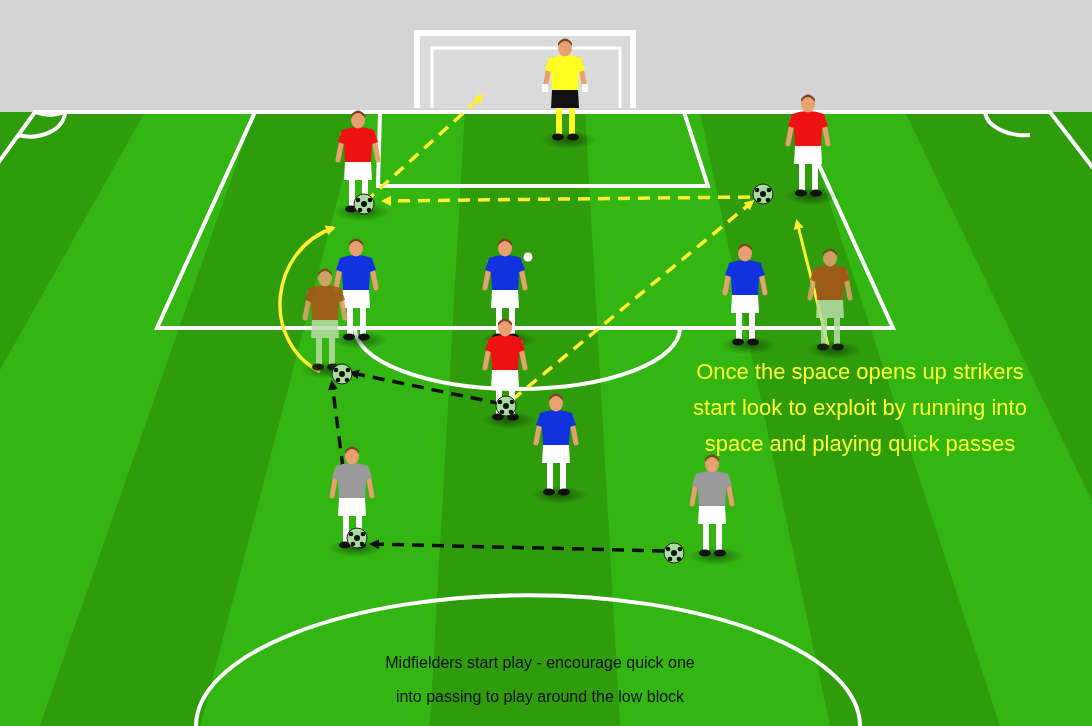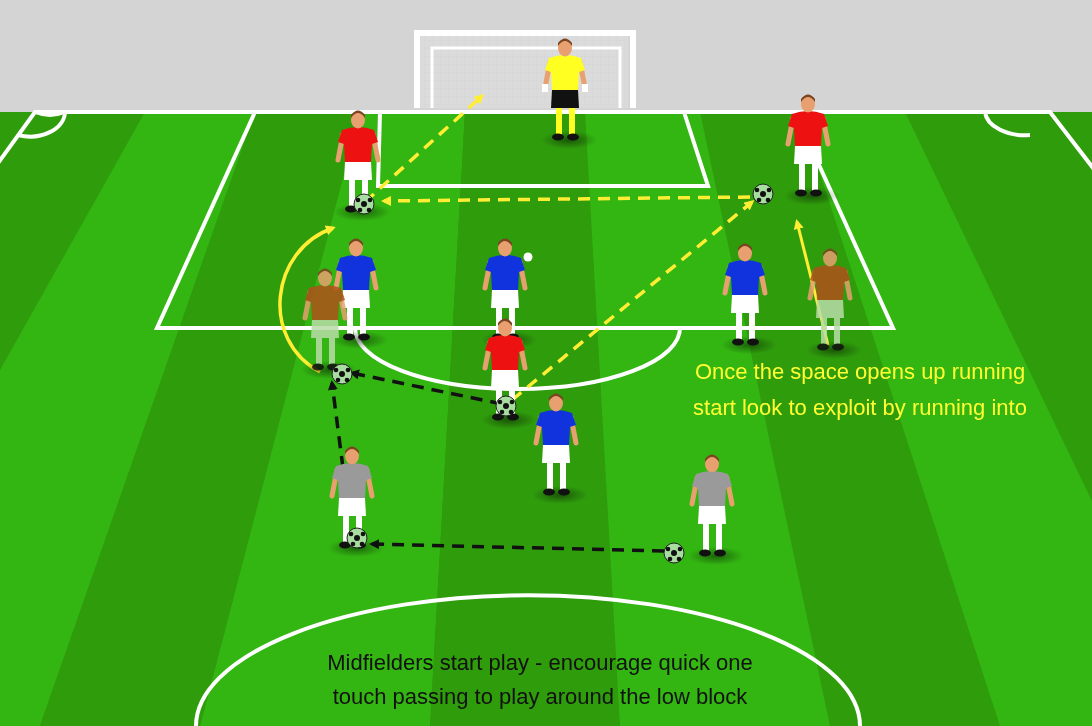--- a/index.html
+++ b/index.html
@@ -1,21 +1,21 @@
 <!DOCTYPE html>
 <html><head>
 <meta charset="utf-8">
 <style>
   html,body{margin:0;padding:0;}
   body{width:1092px;height:726px;overflow:hidden;background:#d4d4d4;font-family:"Liberation Sans",sans-serif;}
   #stage{position:relative;width:1092px;height:726px;}
   #field{position:absolute;left:0;top:0;}
   .note{position:absolute;text-align:center;font-family:"Liberation Sans",sans-serif;line-height:36px;}
   #note-strikers{left:630px;top:354px;width:460px;color:#ffff33;font-size:22px;}
-  #note-mids{left:250px;top:646px;width:580px;color:#111;font-size:22px;line-height:34px;}
+  #note-mids{left:250px;top:646px;width:580px;color:#111;font-size:16px;line-height:34px;}
   .note span{display:block;}
 </style>
 </head>
 <body>
 
 <div id="stage">
   <svg id="field" width="1092" height="726" viewBox="0 0 1092 726" xmlns="http://www.w3.org/2000/svg">
     <defs>
       <marker id="ah-y" markerWidth="10" markerHeight="10" refX="7" refY="5" orient="auto" markerUnits="userSpaceOnUse" viewBox="0 0 10 10">
         <path d="M0,0 L10,5 L0,10 z" fill="#ffee33"></path>
@@ -286,20 +286,21 @@
           <circle cx="-6" cy="-4" r="2.3" fill="#111"></circle>
           <circle cx="6" cy="-4" r="2.3" fill="#111"></circle>
           <circle cx="-4" cy="6" r="2.3" fill="#111"></circle>
           <circle cx="5" cy="6" r="2.3" fill="#111"></circle>
         </g>
         <circle cx="528" cy="257" r="4.5" fill="#fff"></circle>
       </g>
   </svg>
 
   <div class="note" id="note-strikers">
-    <span>Once the space opens up running</span>
+    <span>Once the space opens up strikers</span>
     <span>start look to exploit by running into</span>
+    <span>space and playing quick passes</span>
   </div>
   <div class="note" id="note-mids">
     <span>Midfielders start play - encourage quick one</span>
-    <span>touch passing to play around the low block</span>
+    <span>into passing to play around the low block</span>
   </div>
 </div>
 
 </body></html>

